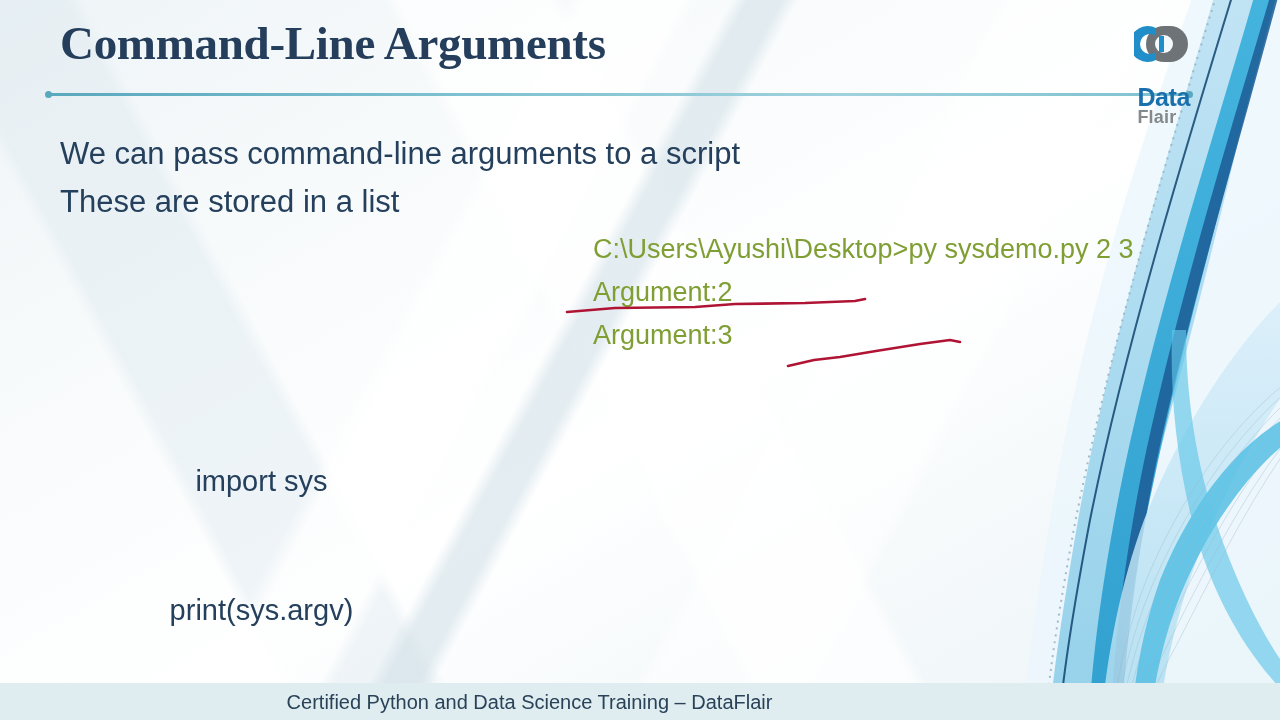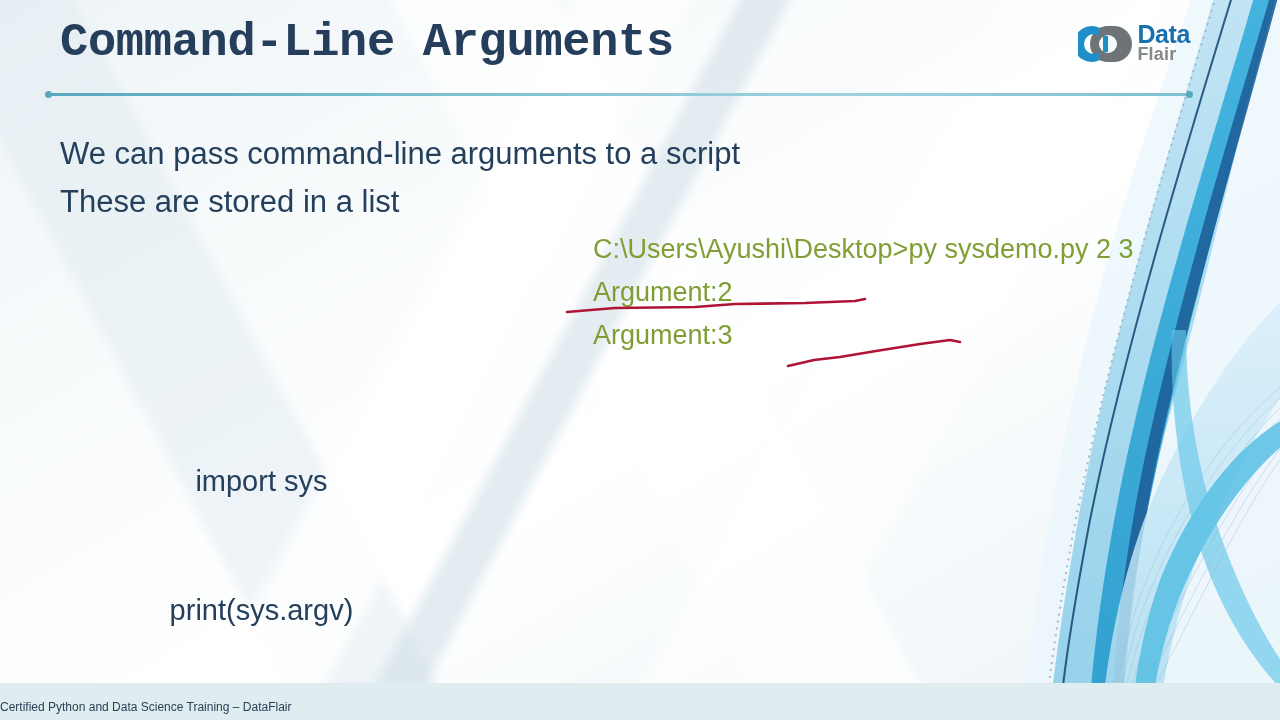--- a/index.html
+++ b/index.html
@@ -43,21 +43,21 @@
 
   
   .page-title {
     position: absolute;
     left: 60px;
     top: 16px;
     font-size: 47px;
     font-weight: bold;
     color: #253e5c;
     letter-spacing: -0.3px;
-    font-family: Liberation Mono, monospace;
+    font-family: Liberation Serif, serif;
     white-space: nowrap;
     text-align: right;
   }
   .title-rule {
     position: absolute;
     left: 46px;
     top: 93px;
     width: 1146px;
     height: 3px;
     background: linear-gradient(90deg, #5aa8bd 0%, #7dc0d0 35%, #9fd2dd 70%, #7dc0d0 100%);
@@ -75,22 +75,23 @@
   }
   .title-rule::before { left: -1px; }
   .title-rule::after  { right: -1px; }
 
   
   .logo {
     position: absolute;
     right: 90px;
     top: 22px;
     display: flex;
-    align-items: flex-start;
-    gap: 3px;
+    align-items: flex-end;
+    gap: 15px;
+    flex-direction: column;
   }
   .logo-words {
     display: flex;
     flex-direction: column;
     line-height: 0.96;
   }
   .logo-data {
     font-size: 25px;
     font-weight: bold;
     color: #1a6fad;
@@ -154,22 +155,22 @@
     bottom: 0;
     width: 1280px;
     height: 37px;
     background: #dfedf0;
   }
   .footer-text {
     position: absolute;
     left: 0;
     bottom: 6px;
     width: 1059px;
-    text-align: left;
-    font-size: 12px;
+    text-align: center;
+    font-size: 20px;
     color: #2a4258;
     font-family: "Liberation Sans", sans-serif;
   }
 </style>
 </head>
 <body>
 
 <div class="slide">
 
   <div class="bg-texture"></div>

